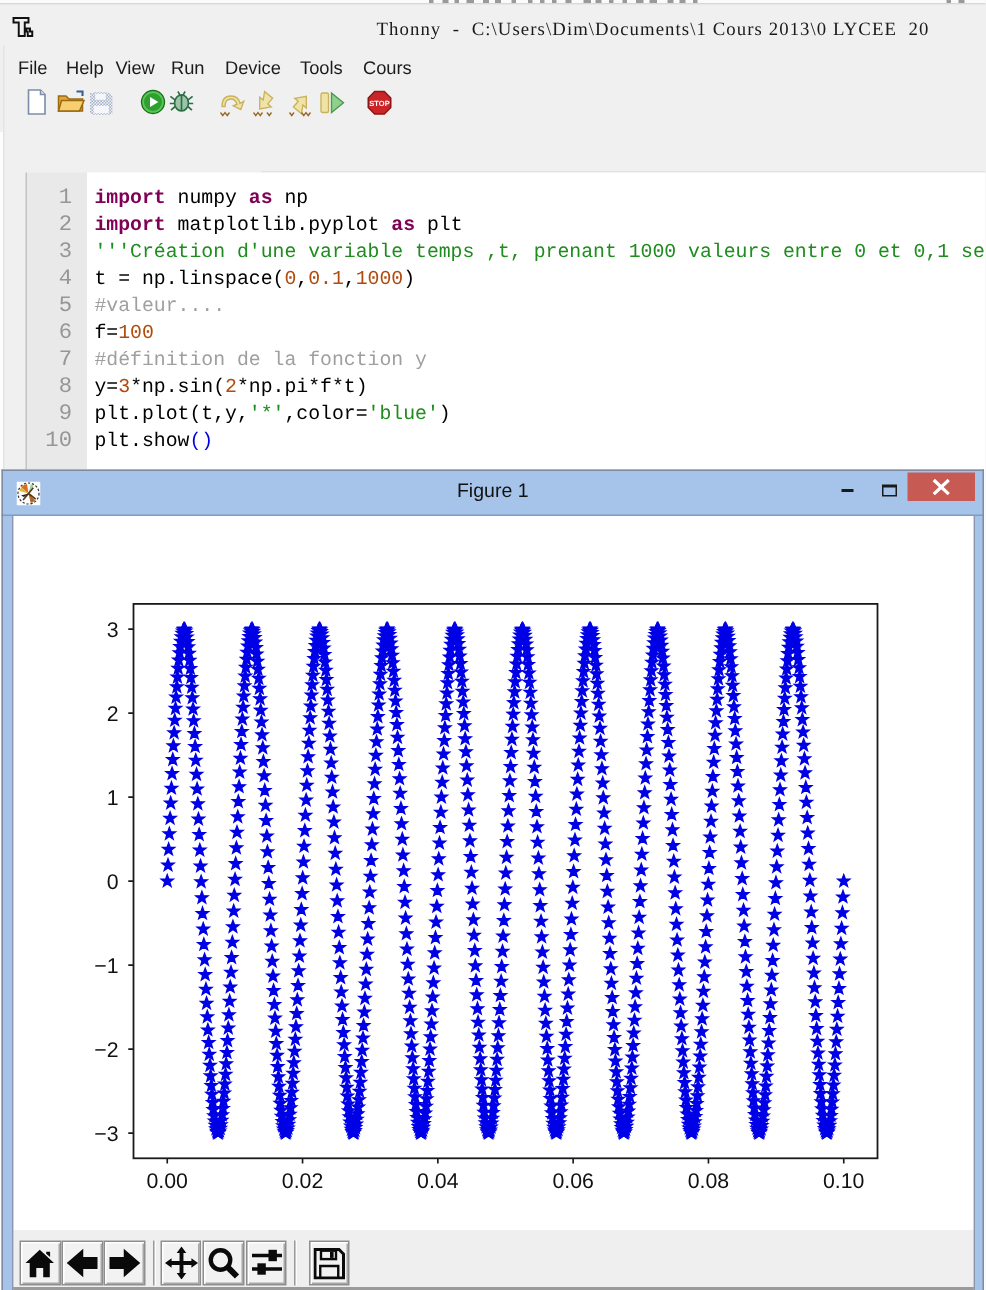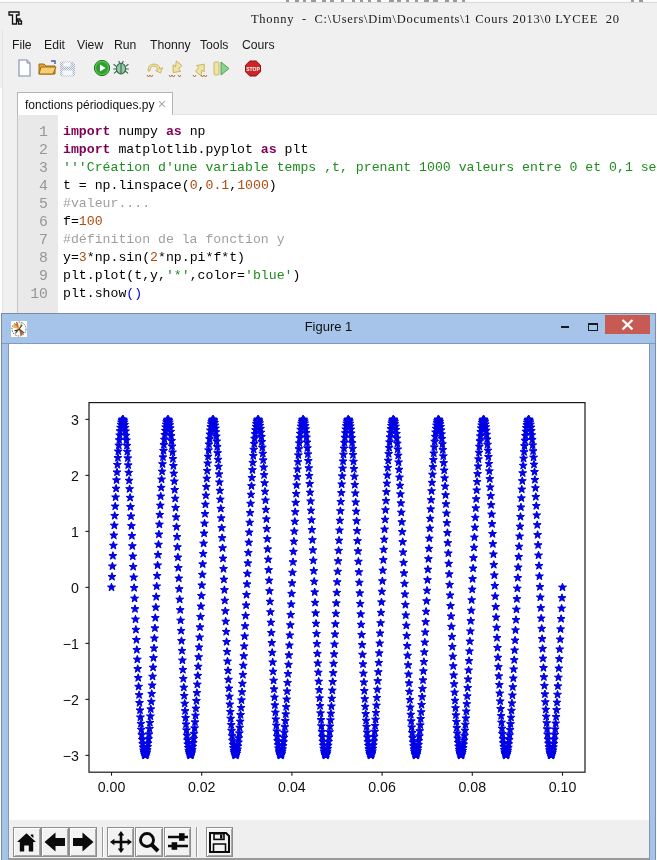--- a/index.html
+++ b/index.html
@@ -83,24 +83,24 @@
 <div class="abs" style="left:631px;top:0;width:3px;height:1.6px;background:#9a9a9a"></div>
 <div class="abs" style="left:639px;top:0;width:4px;height:1.6px;background:#9a9a9a"></div>
 <div class="abs" id="titlebar">
   <svg class="abs" style="left:8px;top:7px" width="15" height="15" viewBox="0 0 15 15">
     <path d="M1 1 H11 V4 H8.5 V13 H4.5 V4 H1 Z M9.5 8 H12 V10 H13.5 V13 H10.5 V10 H9.5 Z" fill="none" stroke="#111" stroke-width="1.3"></path>
   </svg>
   <span class="abs" id="title">Thonny  -  C:\Users\Dim\Documents\1 Cours 2013\0 LYCEE  20</span>
 </div>
 <div class="abs" id="menubar">
   <span style="left:12px">File</span>
-    <span style="left:44px">Edit</span>
+    <span style="left:44px">Help</span>
   <span style="left:77px">View</span>
     <span style="left:114px">Run</span>
-  <span style="left:150px">Thonny</span>
+  <span style="left:150px">Device</span>
     <span style="left:200px">Tools</span>
   <span style="left:242px">Cours</span>
 </div>
 <div class="abs" id="toolbar">
 <svg class="abs" style="left:17px;top:5px" width="250" height="20" viewBox="0 0 250 20">
 
  <g transform="translate(1,1)">
   <path d="M1 0 H9 L12 3 V16 H1 Z" fill="#fff" stroke="#7d8fa8" stroke-width="1.1"></path>
   <path d="M9 0 L9 3 L12 3" fill="#dde4ee" stroke="#7d8fa8" stroke-width="1"></path>
  </g>
@@ -155,24 +155,20 @@
   <path d="M8 1 L16 7.5 L8 14 Z" fill="#8fcf8f" stroke="#4a9a4a" stroke-width="0.9"></path>
  </g>
 
  <g transform="translate(228,1.5)">
   <path d="M4.8 0.5 H11.2 L15.5 4.8 V11.2 L11.2 15.5 H4.8 L0.5 11.2 V4.8 Z" fill="#cc2527" stroke="#8e1416" stroke-width="1"></path>
   <text x="8" y="10.4" text-anchor="middle" font-family="Liberation Sans, sans-serif" font-weight="bold" font-size="5px" fill="#fff">STOP</text>
  </g>
 </svg>
   </div>
 <div class="abs" id="tabbar">
-    <div id="tab">
-      <span class="lbl">fonctions périodiques.py</span>
-      <span class="x">×</span>
-    </div>
     <div style="position:absolute;left:174px;top:26px;width:483px;height:1px;background:#e2e2e2"></div>
   </div>
 <div class="abs" id="editor">
   <div id="codebg"></div>
   <div id="gutter"></div>
   <div id="lline"></div>
   <pre id="lnums">1
 2
 3
 4

